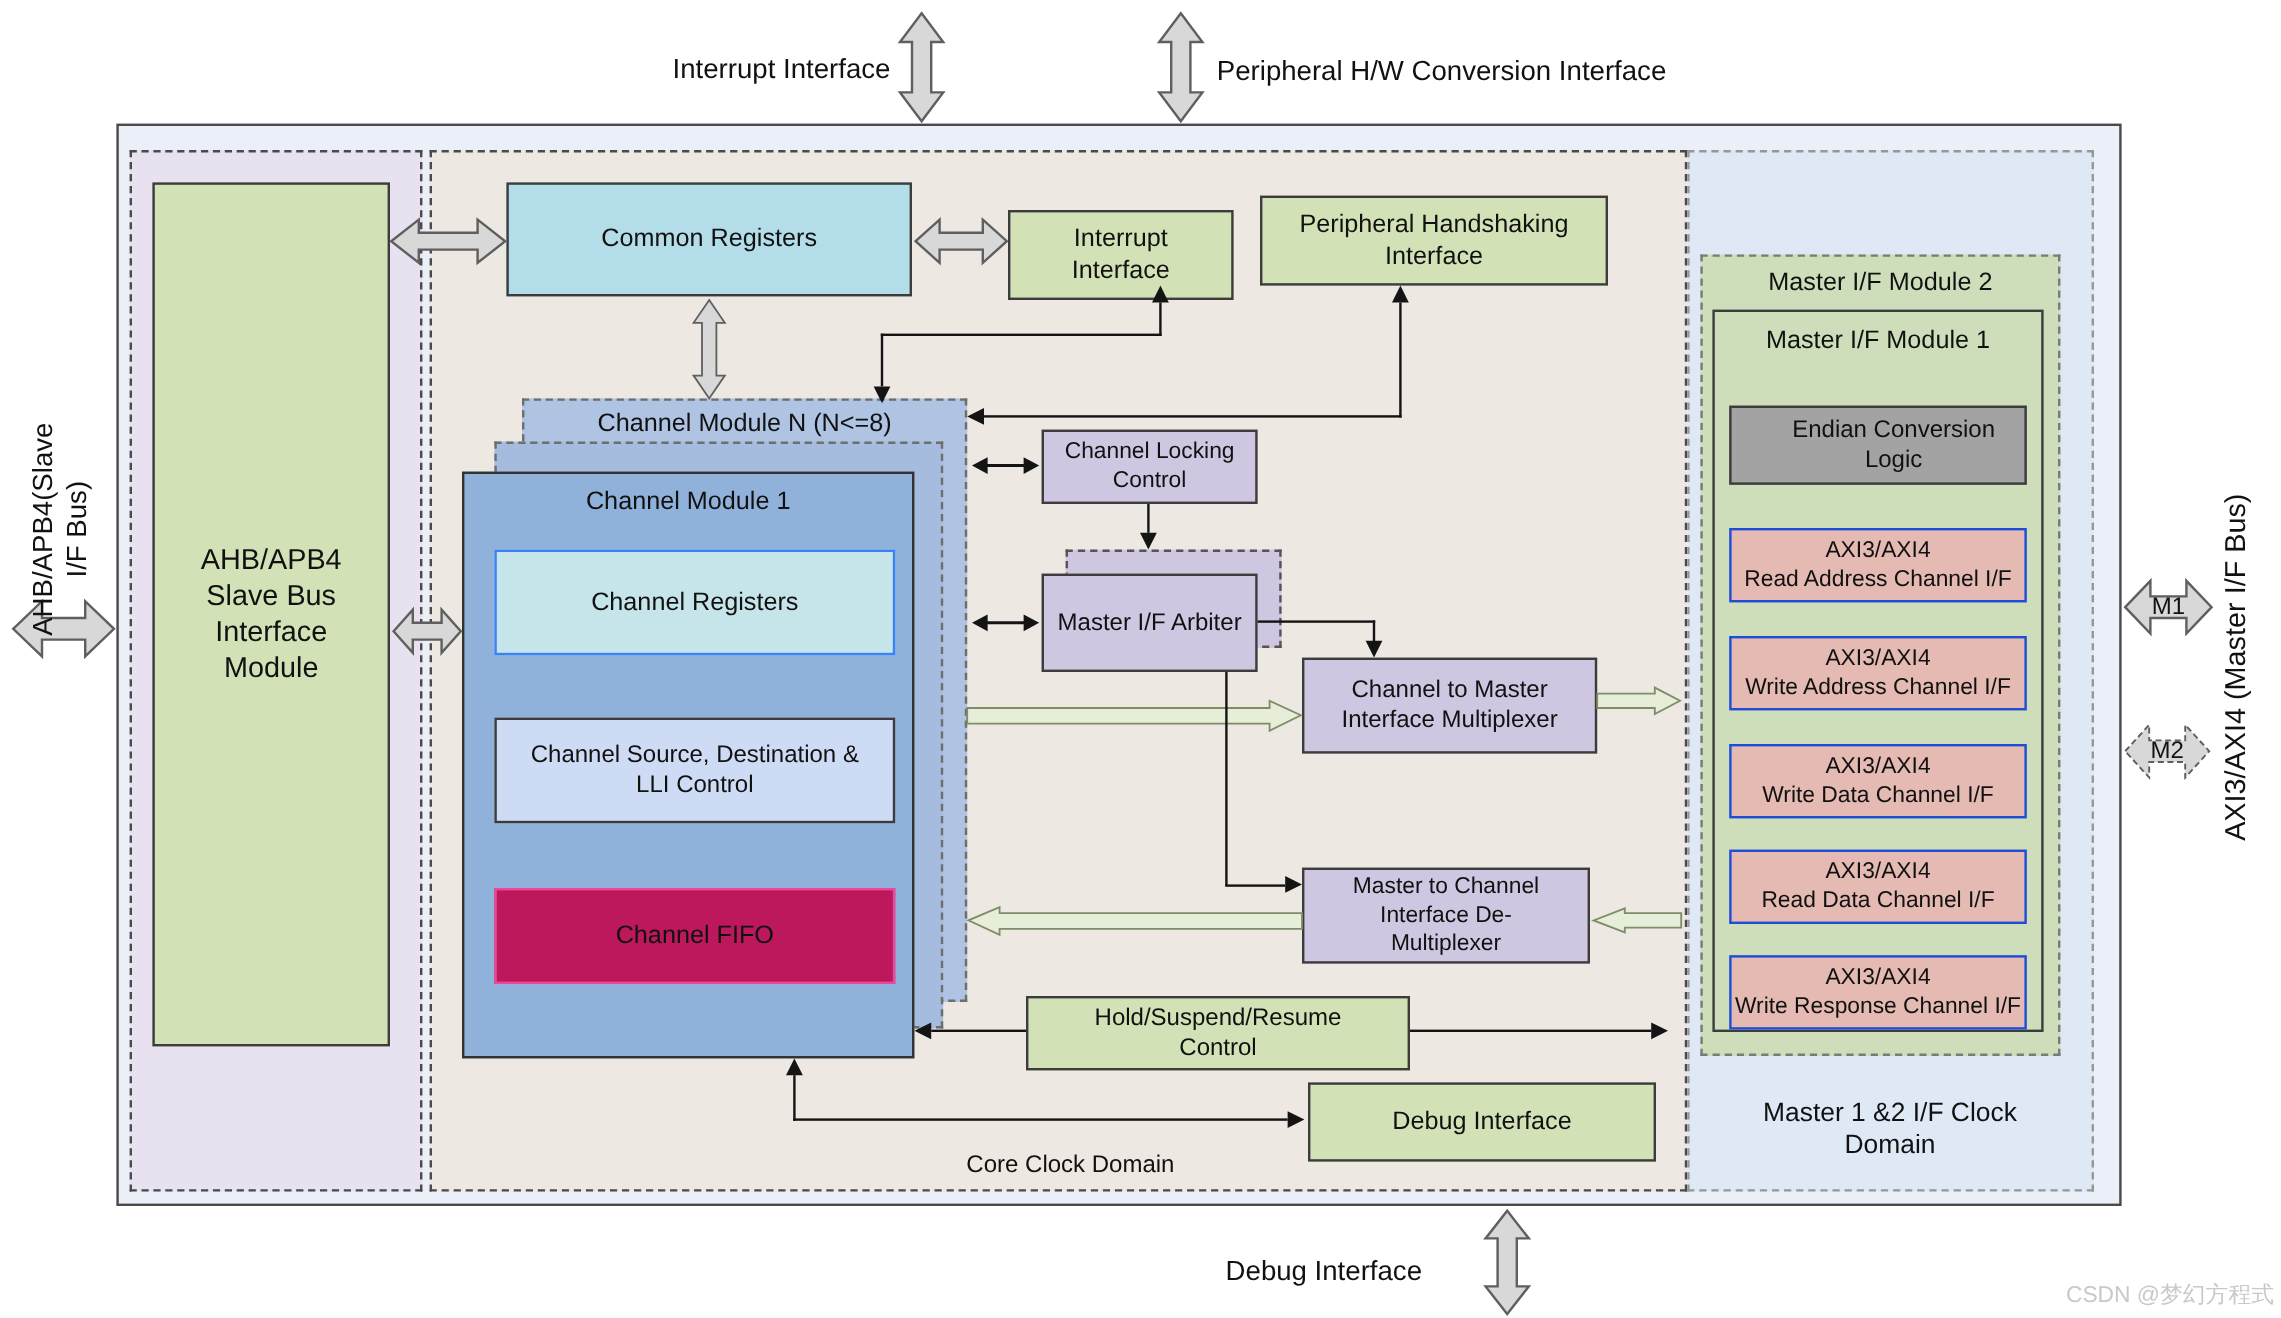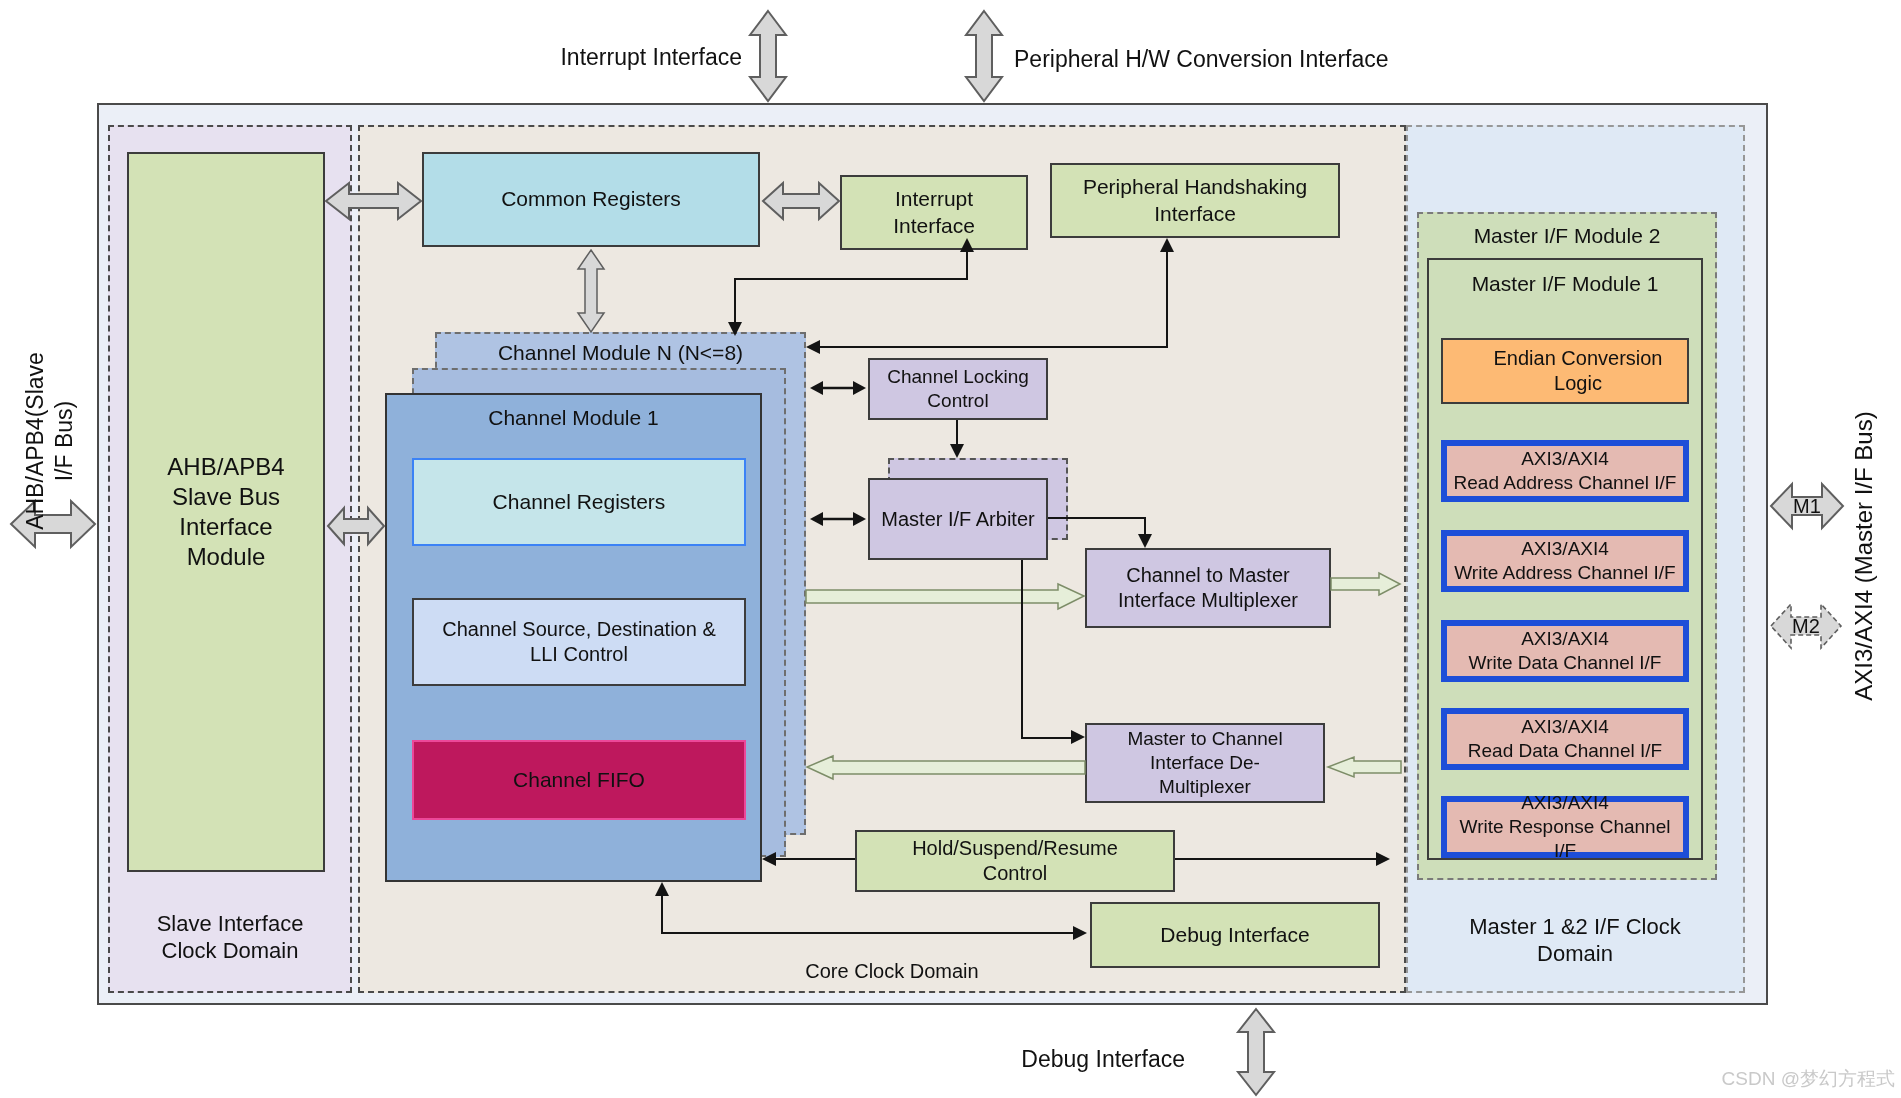--- a/index.html
+++ b/index.html
@@ -18,21 +18,21 @@
   .green2{background:#cedeba;}
   .cyan{background:#b3dde8;border:2px solid #3c3c3c;}
   .cyan2{background:#c5e5ea;border:2px solid #3b82f6;}
   .bluemodN{background:#afc3e3;border:2px dashed #6e6e6e;}
   .bluemodM{background:#a6bcdf;border:2px dashed #6e6e6e;}
   .bluemod1{background:#8fb1da;border:2px solid #333;}
   .peri{background:#cddcf4;border:2px solid #3c3c3c;}
   .cream{background:#be185d;border:2px solid #ec4899;}
   .purple{background:#cfc7e2;border:2px solid #3c3c3c;}
   .purpled{background:#cfc7e2;border:2px dashed #555;}
-  .pink{background:#e4bab2;border:6px solid #1d4ed8;}
+  .pink{background:#e4bab2;border:2px solid #1d4ed8;}
   .wire{position:absolute;background:#141414;}
   .ah{position:absolute;width:0;height:0;}
   .ah.up{border-left:7px solid transparent;border-right:7px solid transparent;border-bottom:14px solid #141414;}
   .ah.down{border-left:7px solid transparent;border-right:7px solid transparent;border-top:14px solid #141414;}
   .ah.left{border-top:7px solid transparent;border-bottom:7px solid transparent;border-right:14px solid #141414;}
   .ah.right{border-top:7px solid transparent;border-bottom:7px solid transparent;border-left:14px solid #141414;}
   svg.blk{position:absolute;overflow:visible;}
   .rot{transform:rotate(-90deg);}
   .watermark{color:#c9c9c9;}
 </style>
@@ -44,22 +44,20 @@
   <div class="lbl outer" style="left:97px;top:103px;width:1671px;height:902px;"></div>
 
   <div class="lbl dom-slave" style="left:108px;top:125px;width:244px;height:868px;"></div>
   <div class="lbl dom-core" style="left:358px;top:125px;width:1048px;height:868px;"></div>
   <div class="lbl dom-master" style="left:1406px;top:125px;width:339px;height:868px;"></div>
 
   <div class="box green pre" style="left:127px;top:152px;width:198px;height:720px;font-size:24px;">AHB/APB4
 Slave Bus
 Interface
 Module</div>
-  <div class="box pre" style="left:118px;top:905px;width:224px;height:64px;font-size:22px;">Slave Interface
-Clock Domain</div>
 
   <div class="box cyan" style="left:422px;top:152px;width:338px;height:95px;font-size:21px;">Common Registers</div>
   <div class="box green pre" style="left:840px;top:163px;width:188px;height:75px;font-size:21px;margin-top:12px;">Interrupt
 Interface</div>
   <div class="box green pre" style="left:1050px;top:163px;width:290px;height:75px;font-size:21px;">Peripheral Handshaking
 Interface</div>
 
   <div class="box bluemodN toppad" style="left:435px;top:332px;width:371px;height:503px;font-size:21px;">Channel Module N (N&lt;=8)</div>
   <div class="lbl bluemodM" style="left:412px;top:368px;width:374px;height:489px;"></div>
   <div class="box bluemod1 toppad" style="left:385px;top:393px;width:377px;height:489px;font-size:21px;padding-top:10px;">Channel Module 1</div>
@@ -77,21 +75,21 @@
   <div class="box purple pre" style="left:1085px;top:723px;width:240px;height:80px;font-size:19px;">Master to Channel
 Interface De-
 Multiplexer</div>
   <div class="box green pre" style="left:855px;top:830px;width:320px;height:62px;font-size:20px;">Hold/Suspend/Resume
 Control</div>
   <div class="box green" style="left:1090px;top:902px;width:290px;height:66px;font-size:21px;">Debug Interface</div>
   <div class="box" style="left:742px;top:956px;width:300px;height:30px;font-size:20px;">Core Clock Domain</div>
 
   <div class="box green green2 toppad" style="left:1417px;top:212px;width:300px;height:668px;font-size:21px;border-style:dashed;border-color:#7a7a7a;padding-top:9px;">Master I/F Module 2</div>
   <div class="box green green2 toppad" style="left:1427px;top:258px;width:276px;height:602px;font-size:21px;padding-top:11px;">Master I/F Module 1</div>
-  <div class="box purple" style="left:1441px;top:338px;width:248px;height:66px;font-size:20px;background:#fdba74;padding-left:26px;">Endian Conversion Logic</div>
+  <div class="box purple" style="left:1441px;top:338px;width:248px;height:66px;font-size:20px;background:#a3a3a3;padding-left:26px;">Endian Conversion Logic</div>
   <div class="box pink pre" style="left:1441px;top:440px;width:248px;height:62px;font-size:19px;">AXI3/AXI4
 Read Address Channel I/F</div>
   <div class="box pink pre" style="left:1441px;top:530px;width:248px;height:62px;font-size:19px;">AXI3/AXI4
 Write Address Channel I/F</div>
   <div class="box pink pre" style="left:1441px;top:620px;width:248px;height:62px;font-size:19px;">AXI3/AXI4
 Write Data Channel I/F</div>
   <div class="box pink pre" style="left:1441px;top:708px;width:248px;height:62px;font-size:19px;">AXI3/AXI4
 Read Data Channel I/F</div>
   <div class="box pink pre" style="left:1441px;top:796px;width:248px;height:62px;font-size:19px;">AXI3/AXI4
 Write Response Channel I/F</div>

